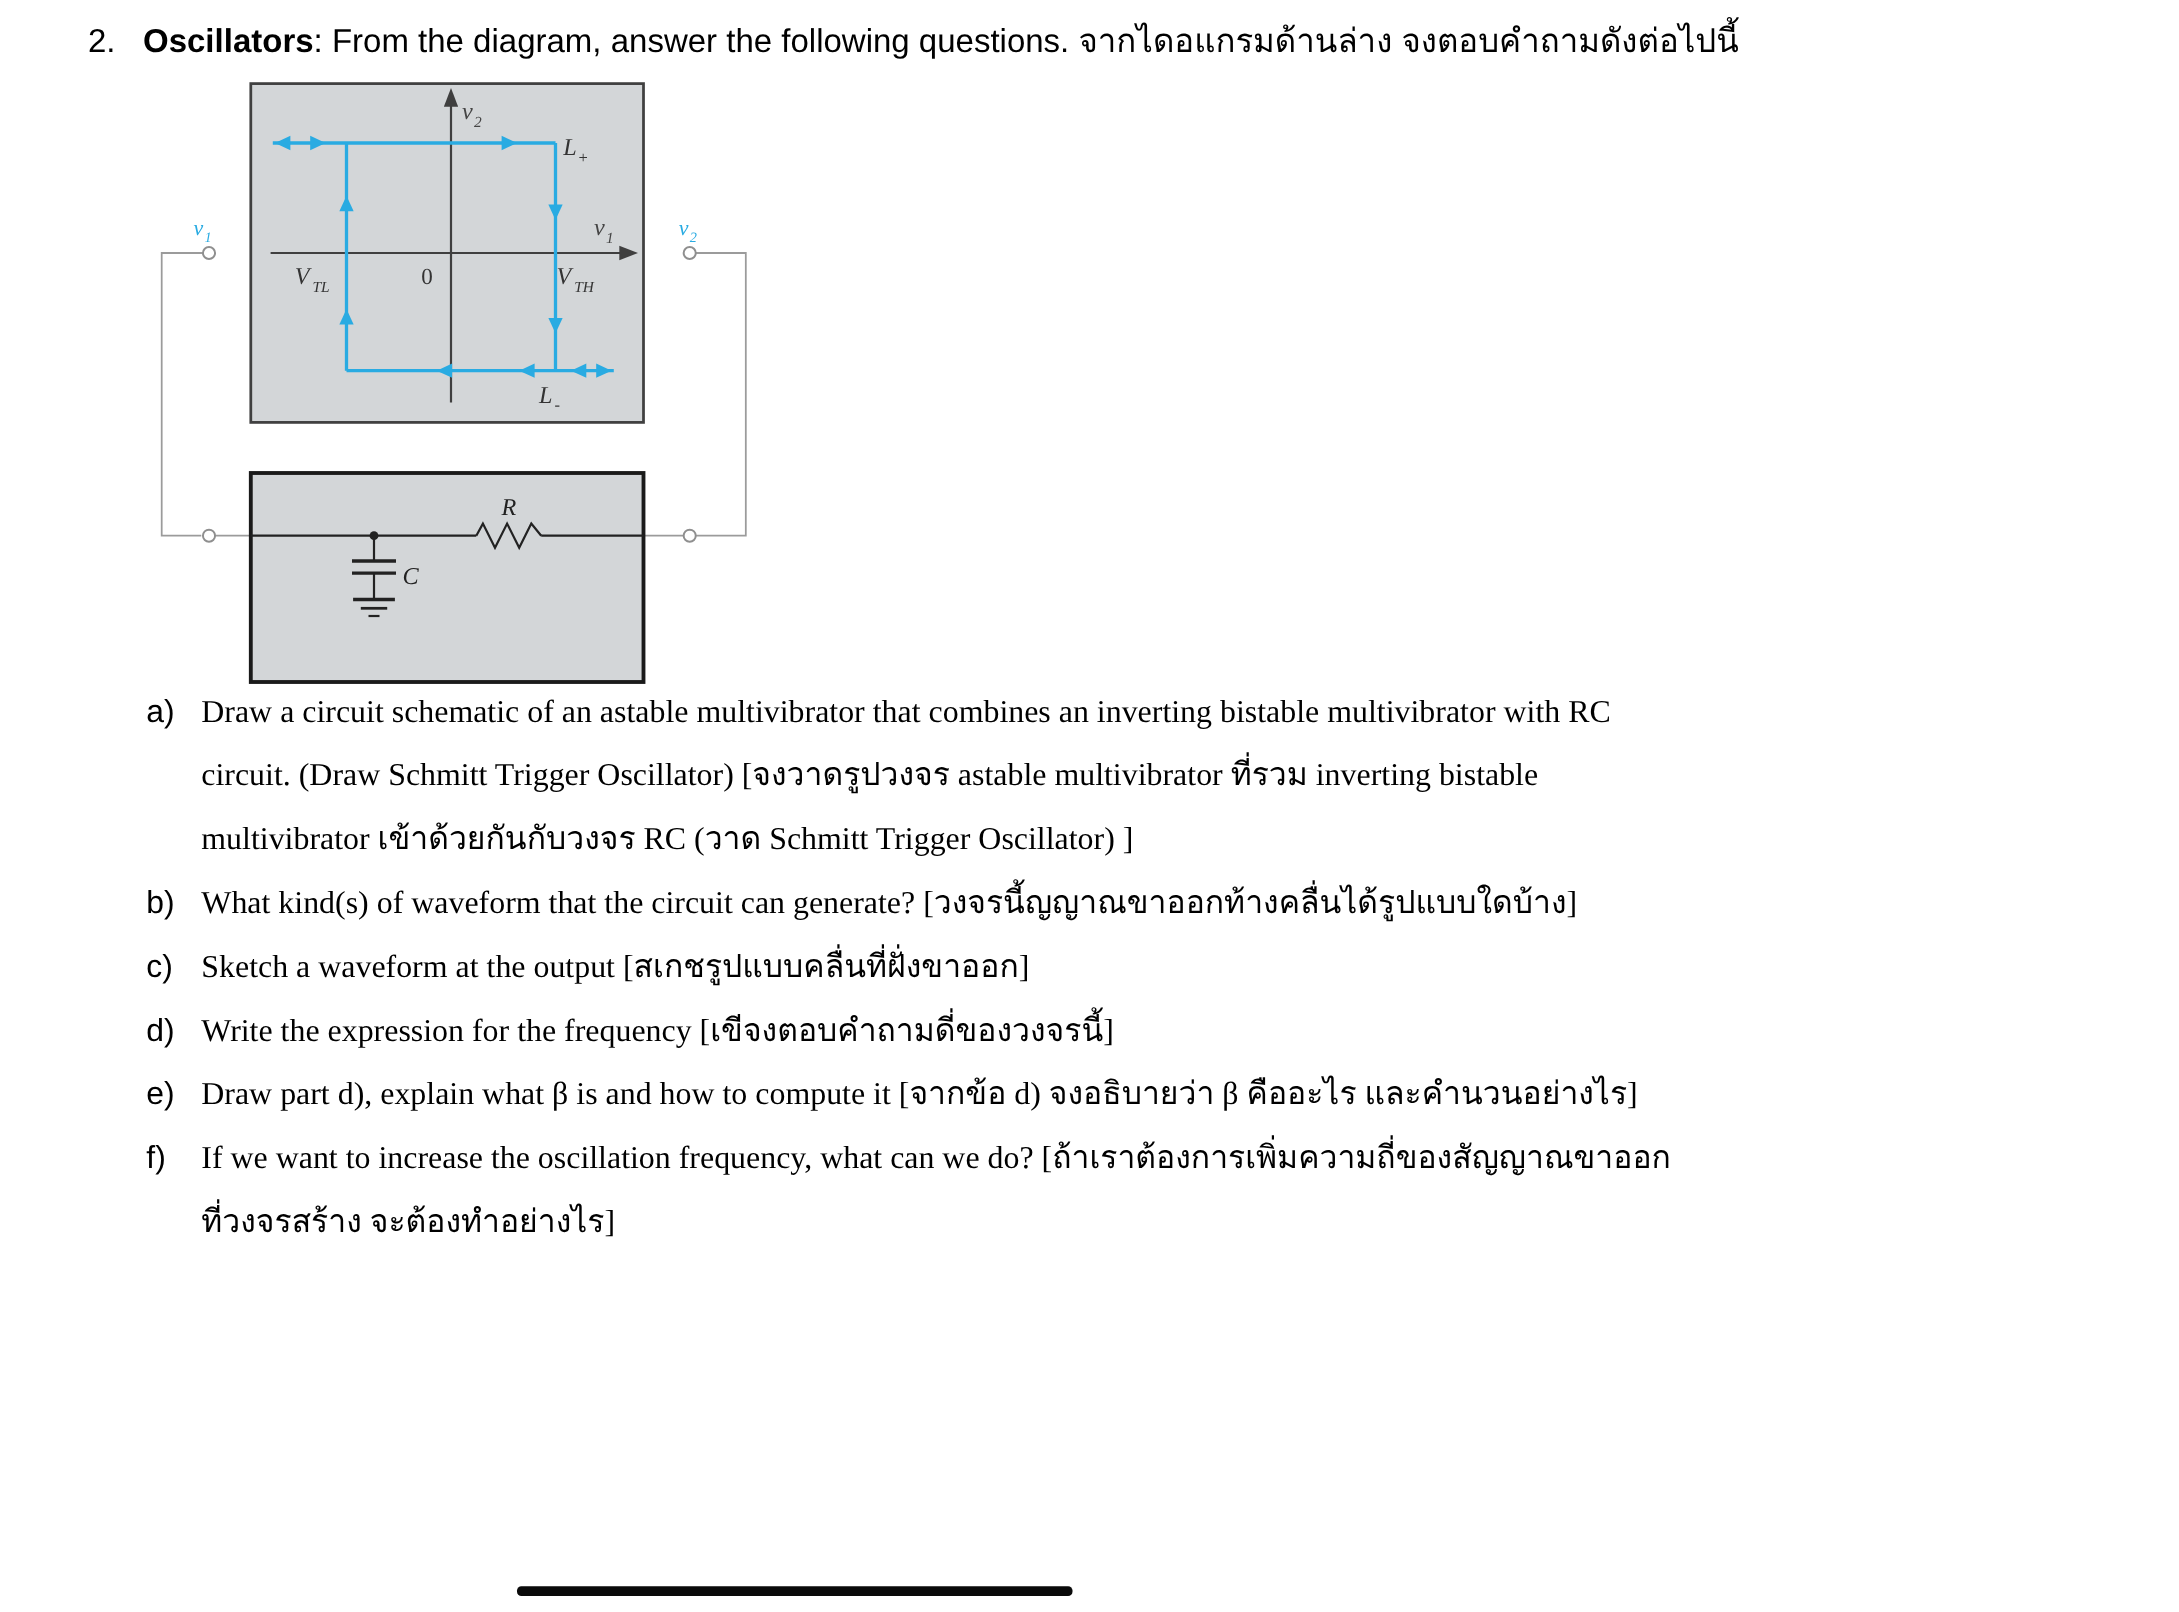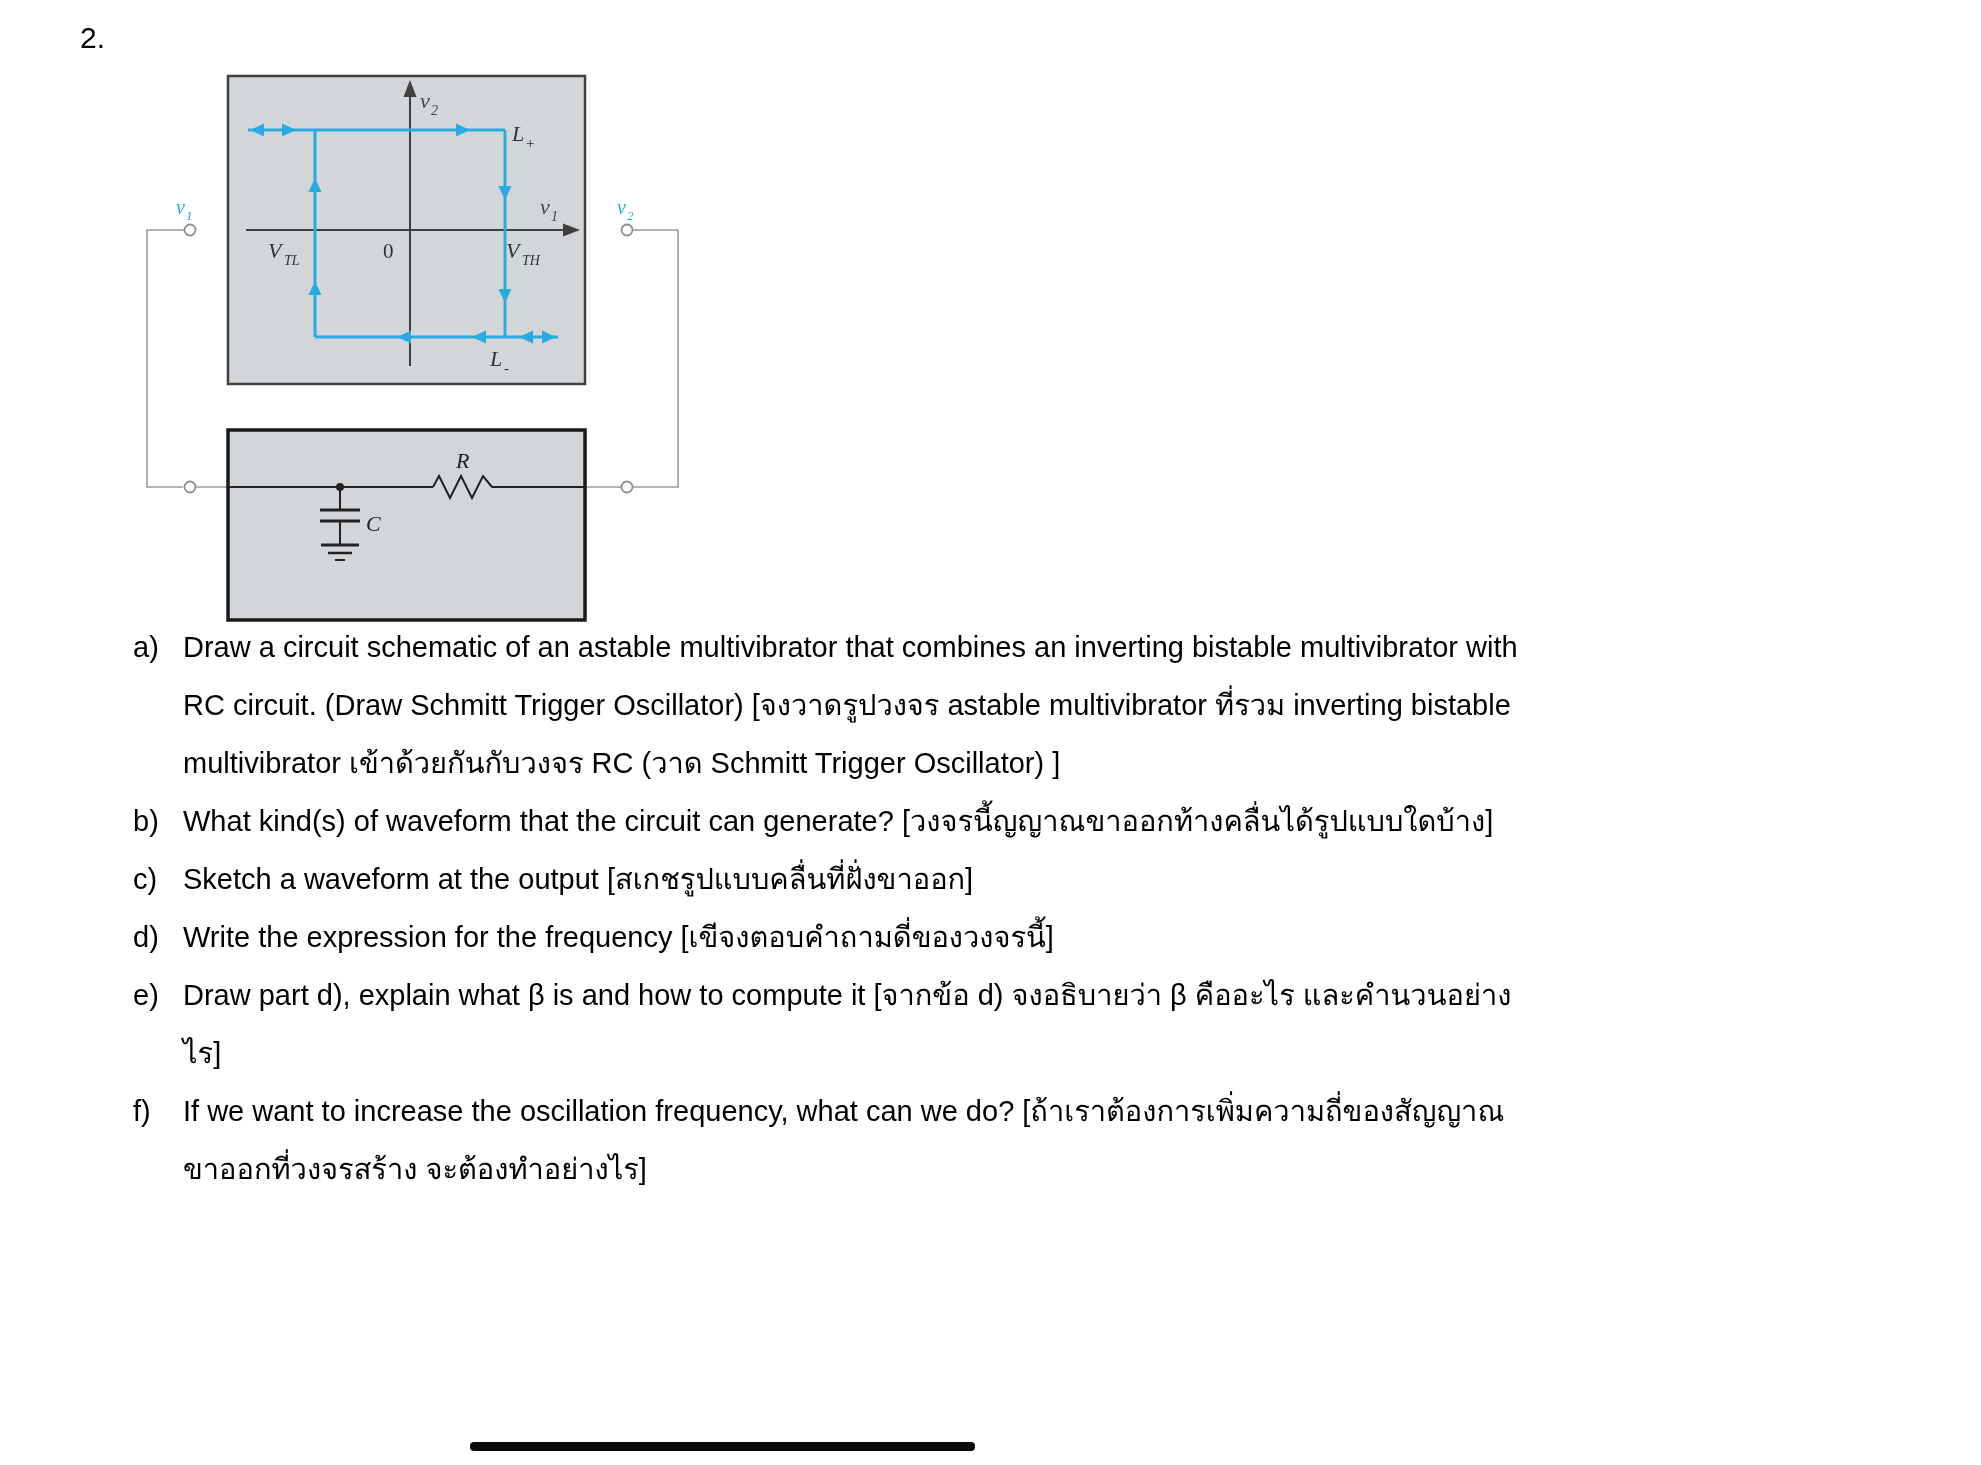--- a/index.html
+++ b/index.html
@@ -25,39 +25,40 @@
   .header .bold { font-weight:bold; }
   .questions {
     position:absolute;
     left:133px; top:618px;
     width:1395px;
     font-size:29px;
     line-height:58px;
   }
   .question { display:flex; align-items:flex-start; }
   .q-label { width:50px; flex-shrink:0; }
-  .q-text { flex:1; }
+  .q-text { flex:1;font-family:Liberation Serif, serif; }
   .diagram-svg { position:absolute; left:140px; top:68px; }
   .svg-label { font-family:"Liberation Serif", serif; font-style:italic; }
   .svg-label-up { font-family:"Liberation Serif", serif; }
   .bottom-bar {
     position:absolute;
     left:470px; top:1442px;
     width:505px; height:9px;
     background:#0a0a0a;
     border-radius:4px;
   }
 </style>
 </head>
 <body>
 
 <div class="page">
 
   <div class="header">
     <span class="num">2.</span>
+    <p><span class="bold">Oscillators</span><span>: From the diagram, answer the following questions. จากไดอแกรมด้านล่าง จงตอบคำถามดังต่อไปนี้</span></p>
   </div>
 
   <svg class="diagram-svg" width="560" height="562" viewBox="0 0 560 562">
 
     <g stroke="#9b9b9b" stroke-width="1.6" fill="none">
       <path d="M45,162 H7 V419 H43"></path>
       <path d="M492,162 H538 V419 H492"></path>
       <path d="M55,419 H88"></path>
       <path d="M445,419 H482"></path>
     </g>

